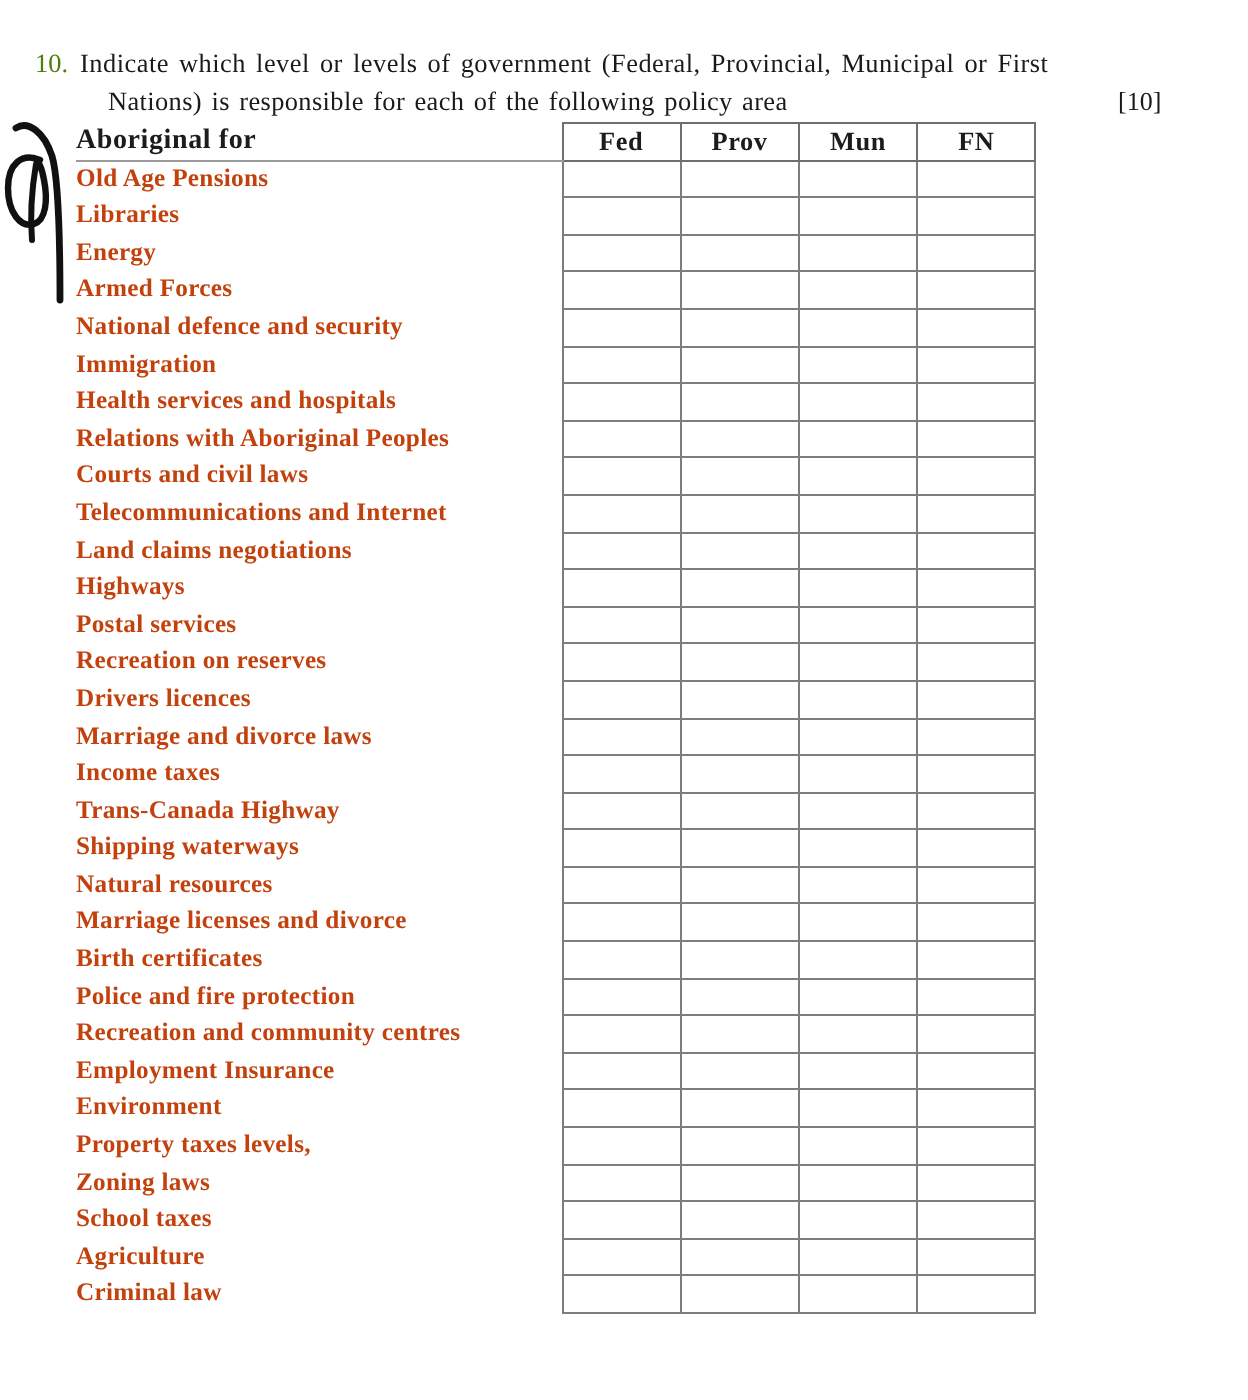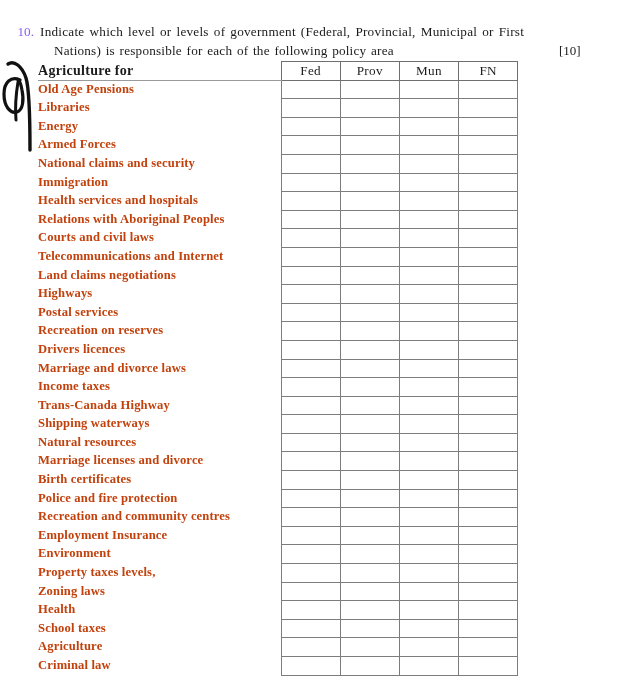--- a/index.html
+++ b/index.html
@@ -33,21 +33,21 @@
     color: #1a1a1a;
   }
   #q-number {
     position: absolute;
     left: 10px;
     top: 0;
     width: 24px;
     text-align: right;
     font-size: 13.2px;
     line-height: 19px;
-    color: #8b5cf6;
+    color: #4d7c0f;
   }
   #q-text-1 {
     margin-left: 40px;
     letter-spacing: 0.25px;
     word-spacing: 1.5px;
     margin-top: 34px;
   }
   #q-text-2-wrap {
     position: relative;
     margin-left: 54px;
@@ -108,21 +108,21 @@
     padding-left: 3px;
     height: 19px;
     line-height: 19px;
     border-bottom: 1.2px solid #9a9a9a;
     border-top: none;
     border-left: none;
     border-right: none;
   }
   th.h-opt {
     text-align: center;
-    font-weight: normal;
+    font-weight: bold;
     font-size: 13.2px;
     letter-spacing: 0.3px;
     height: 19px;
     line-height: 19px;
     border: 1px solid #6f6f6f;
   }
 
   
   td.t-label {
     text-align: left;
@@ -162,21 +162,21 @@
   <table class="policy">
     <colgroup>
       <col class="c-label">
         <col class="c-opt">
         <col class="c-opt">
         <col class="c-opt">
         <col class="c-opt">
     </colgroup>
     <thead>
       <tr>
-        <th class="h-label">Agriculture for</th>
+        <th class="h-label">Aboriginal for</th>
         <th class="h-opt">Fed</th>
         <th class="h-opt">Prov</th>
         <th class="h-opt">Mun</th>
         <th class="h-opt">FN</th>
       </tr>
     </thead>
     <tbody id="policy-rows">
         <tr>
           <td class="t-label">Old Age Pensions</td>
           <td class="t-opt"></td>
@@ -199,21 +199,21 @@
           <td class="t-opt"></td>
         </tr>
         <tr>
           <td class="t-label">Armed Forces</td>
           <td class="t-opt"></td>
           <td class="t-opt"></td>
           <td class="t-opt"></td>
           <td class="t-opt"></td>
         </tr>
         <tr>
-          <td class="t-label">National claims and security</td>
+          <td class="t-label">National defence and security</td>
           <td class="t-opt"></td>
           <td class="t-opt"></td>
           <td class="t-opt"></td>
           <td class="t-opt"></td>
         </tr>
         <tr>
           <td class="t-label">Immigration</td>
           <td class="t-opt"></td>
           <td class="t-opt"></td>
           <td class="t-opt"></td>
@@ -361,27 +361,20 @@
         </tr>
         <tr>
           <td class="t-label">Property taxes levels,</td>
           <td class="t-opt"></td>
           <td class="t-opt"></td>
           <td class="t-opt"></td>
           <td class="t-opt"></td>
         </tr>
         <tr>
           <td class="t-label">Zoning laws</td>
-          <td class="t-opt"></td>
-          <td class="t-opt"></td>
-          <td class="t-opt"></td>
-          <td class="t-opt"></td>
-        </tr>
-        <tr>
-          <td class="t-label">Health</td>
           <td class="t-opt"></td>
           <td class="t-opt"></td>
           <td class="t-opt"></td>
           <td class="t-opt"></td>
         </tr>
         <tr>
           <td class="t-label">School taxes</td>
           <td class="t-opt"></td>
           <td class="t-opt"></td>
           <td class="t-opt"></td>

